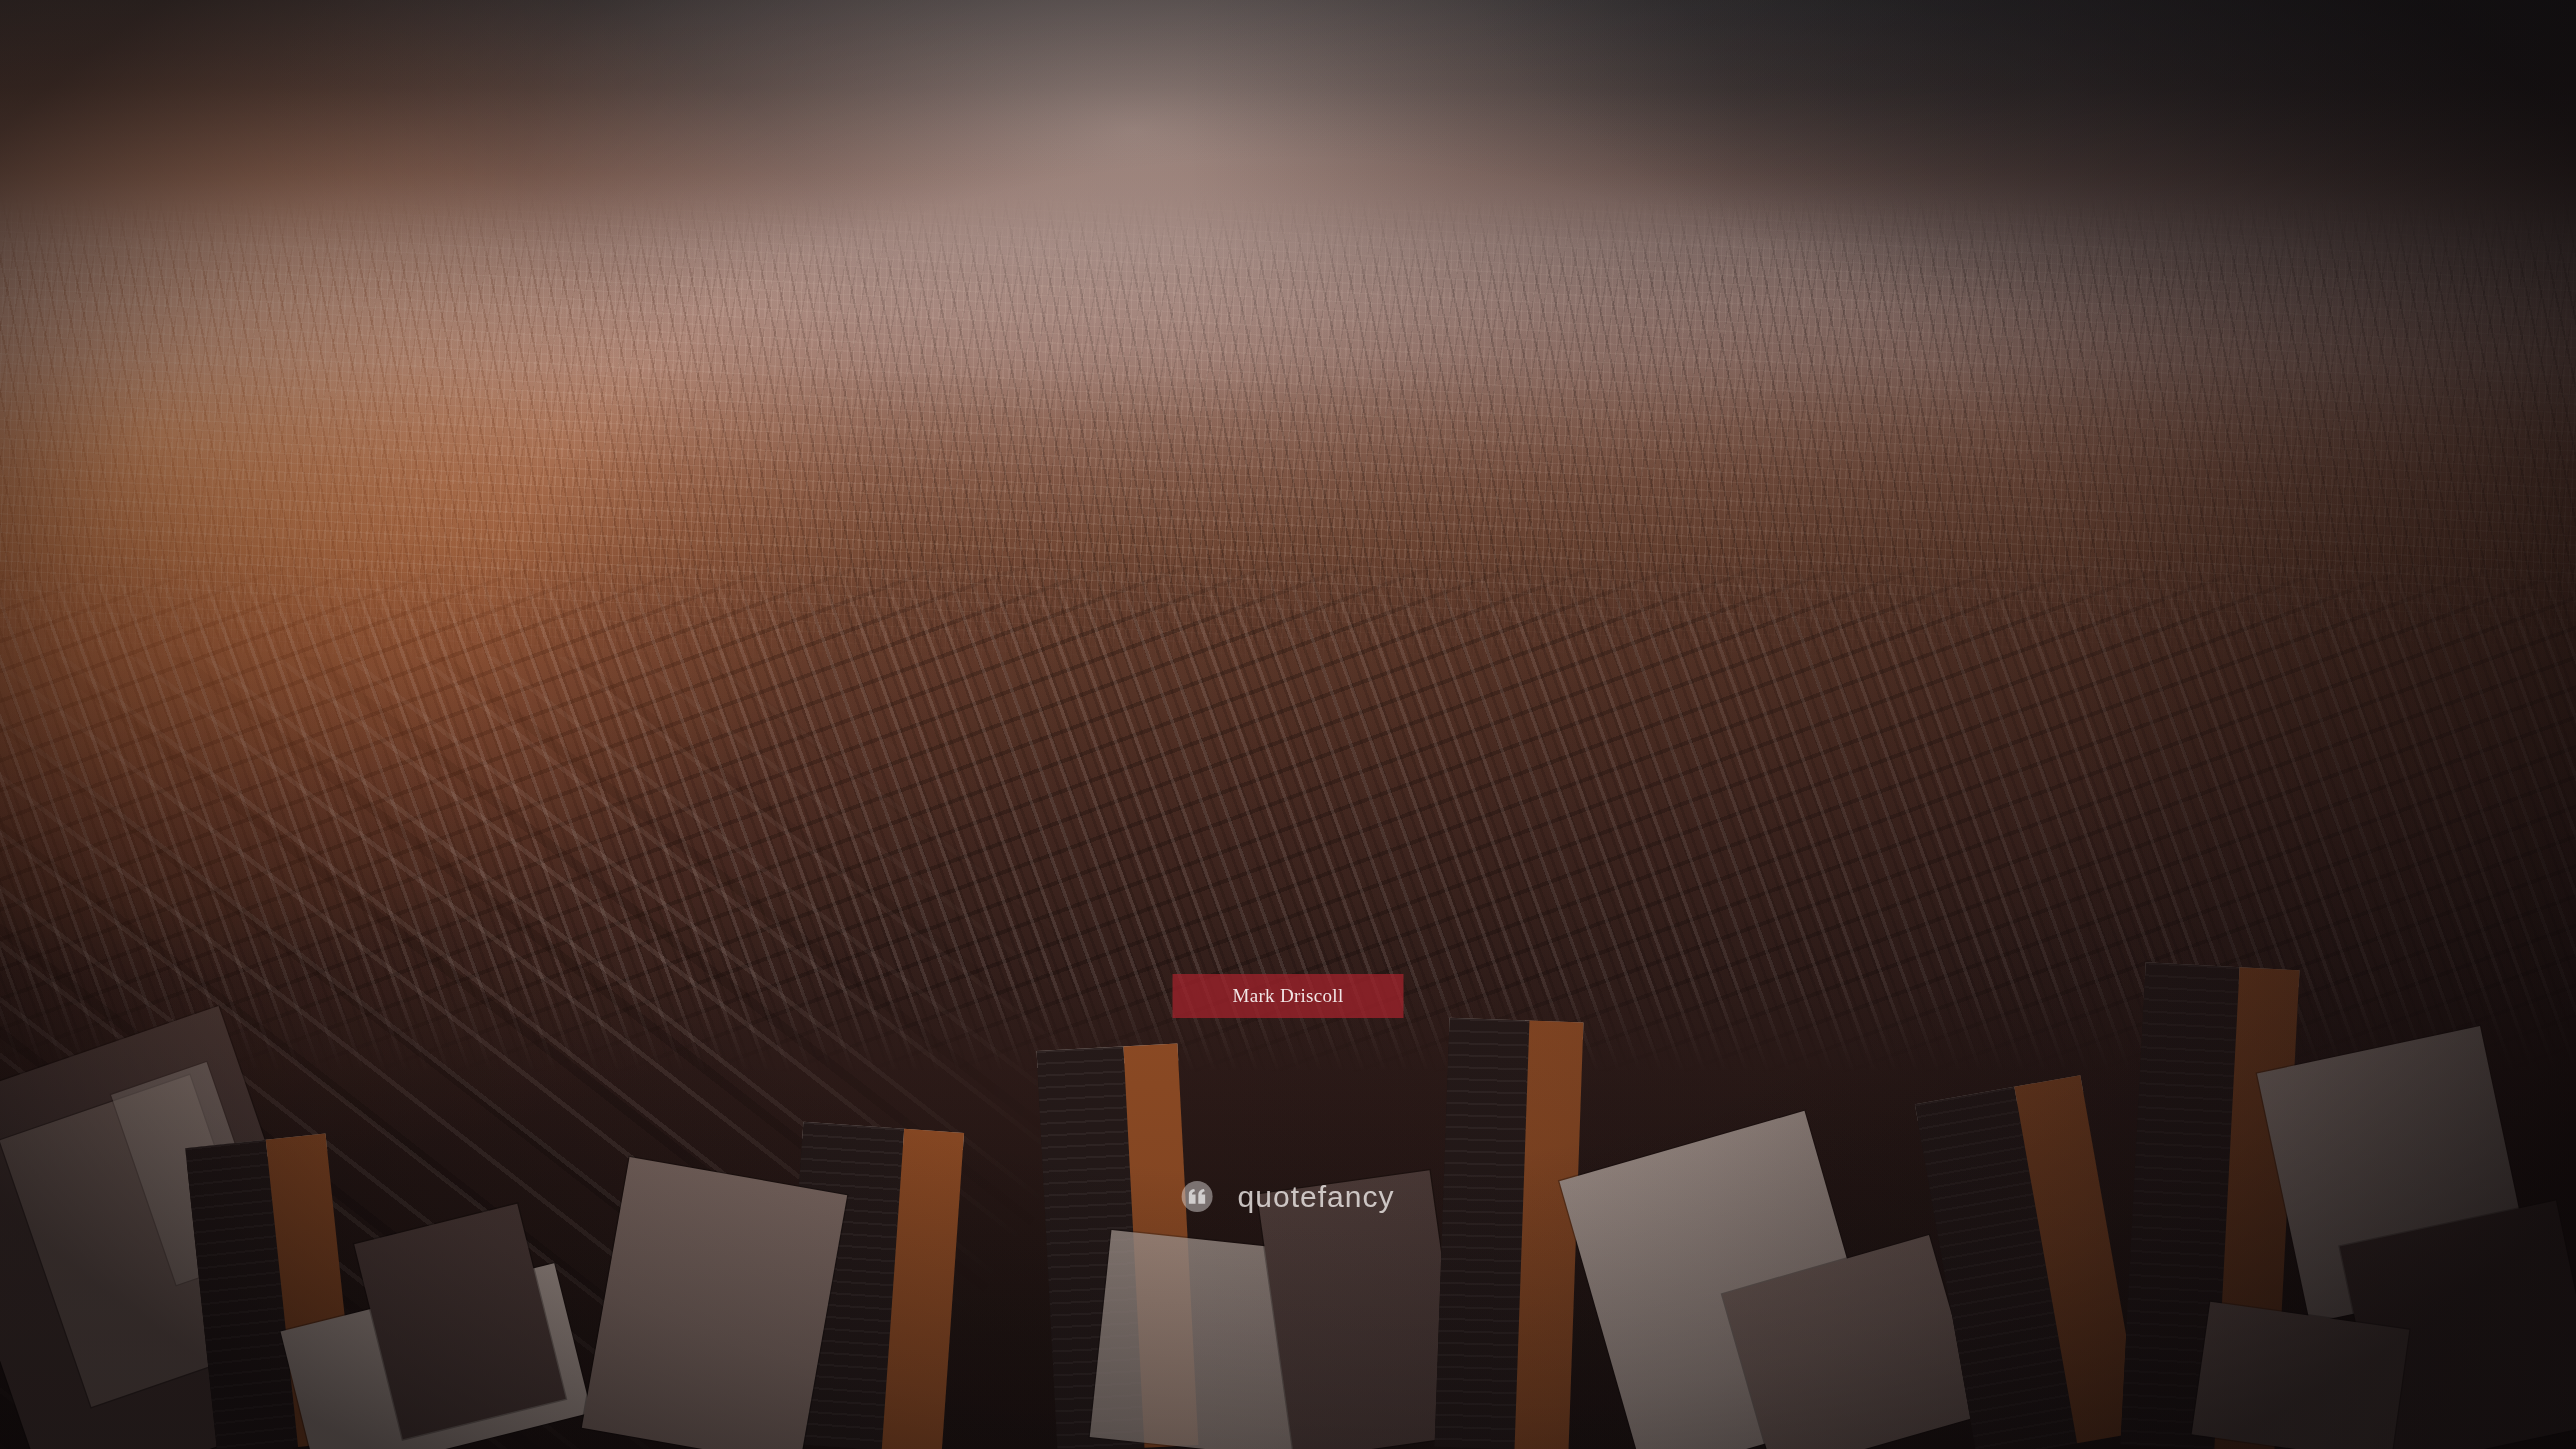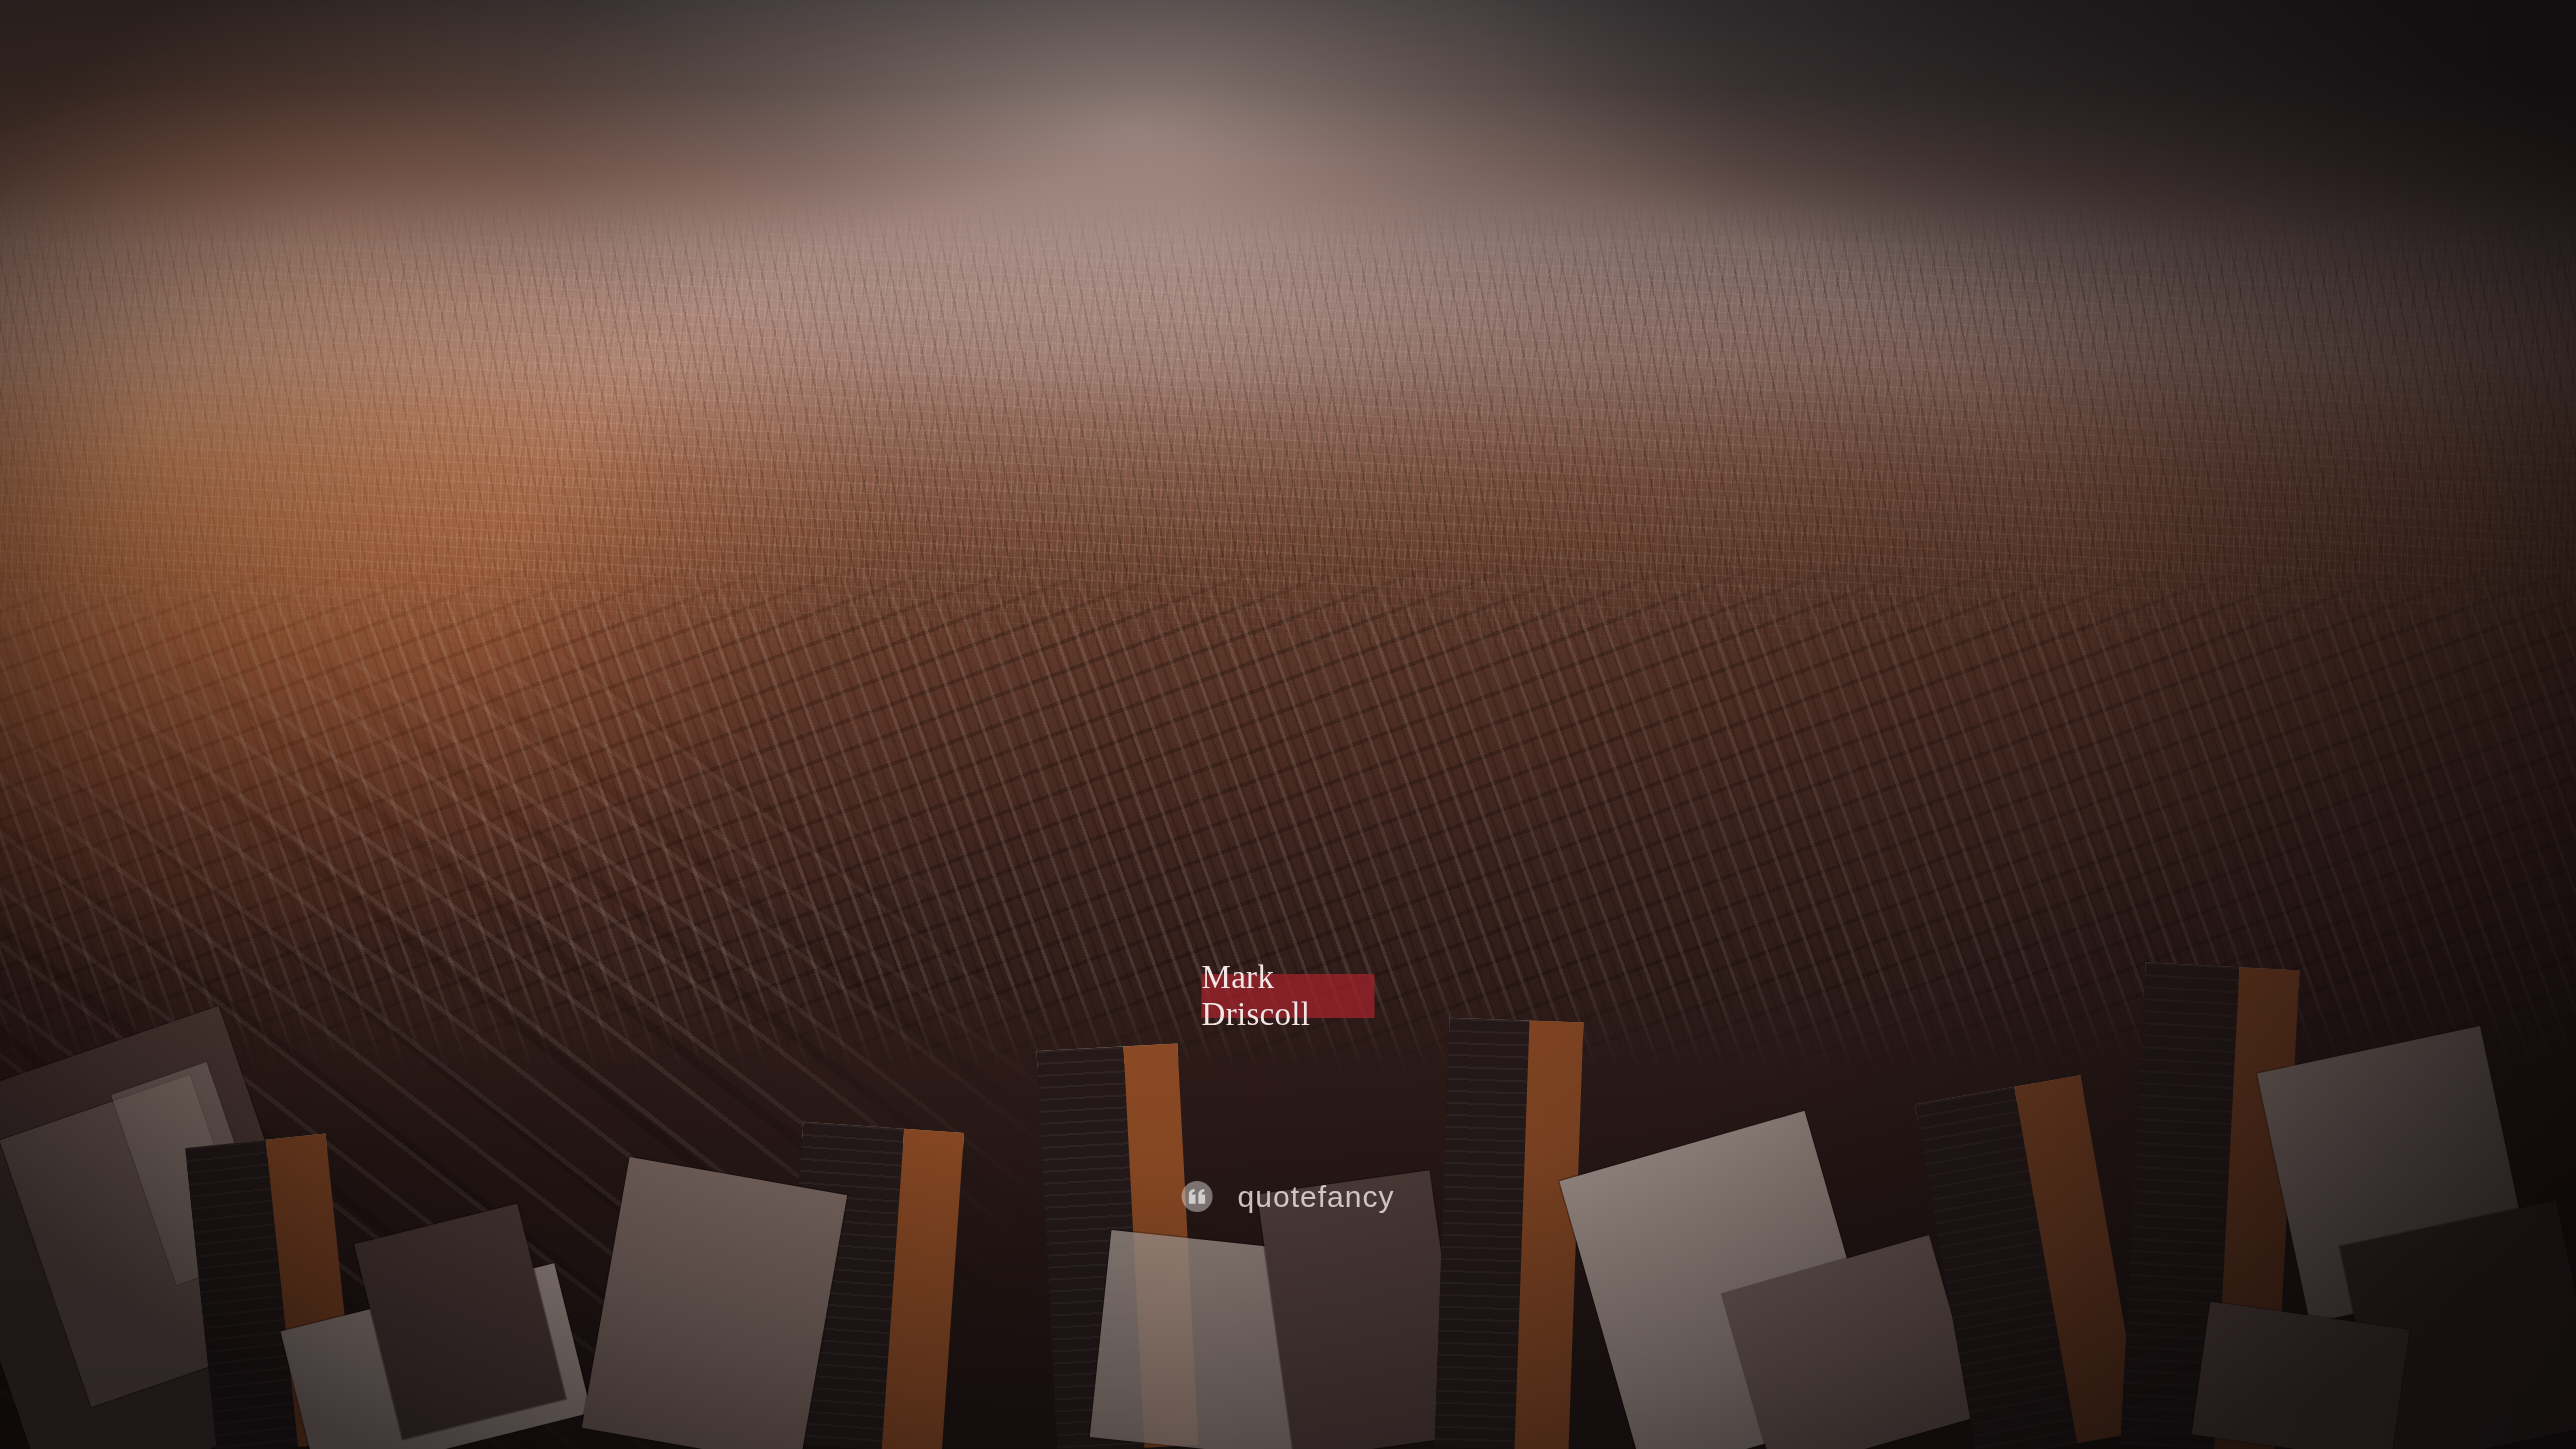--- a/index.html
+++ b/index.html
@@ -235,29 +235,29 @@
     letter-spacing: -0.3px;
     text-shadow: 0 1.3px 9.4px rgba(0,0,0,0.42), 0 0 2px rgba(0,0,0,0.25);
     white-space: pre-wrap;
   }
 
   .author-badge {
     position: absolute;
     top: 974px;
     left: 50%;
     transform: translateX(-50%);
-    width: 173px;
+    width: 231px;
     height: 44px;
     display: flex;
     align-items: center;
     justify-content: center;
     background: rgba(160, 34, 44, 0.76);
     color: #f2e6e6;
     font-family: "Liberation Serif", serif;
-    font-size: 33px;
+    font-size: 19px;
     letter-spacing: 0.3px;
   }
 
   .watermark {
     position: absolute;
     top: 1181px;
     left: 50%;
     transform: translateX(-50%);
     display: flex;
     align-items: center;

